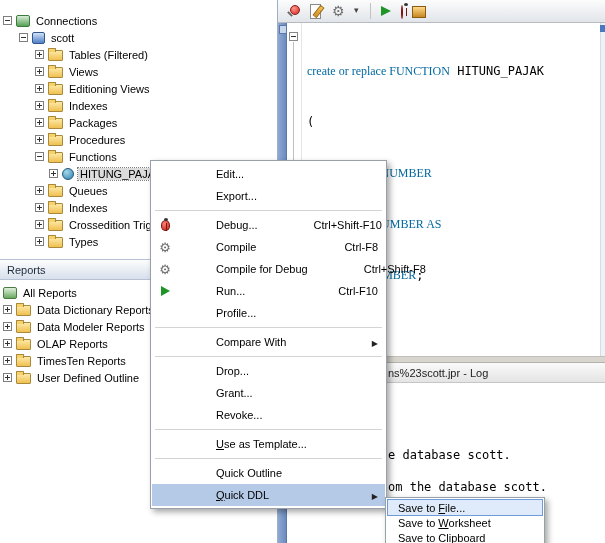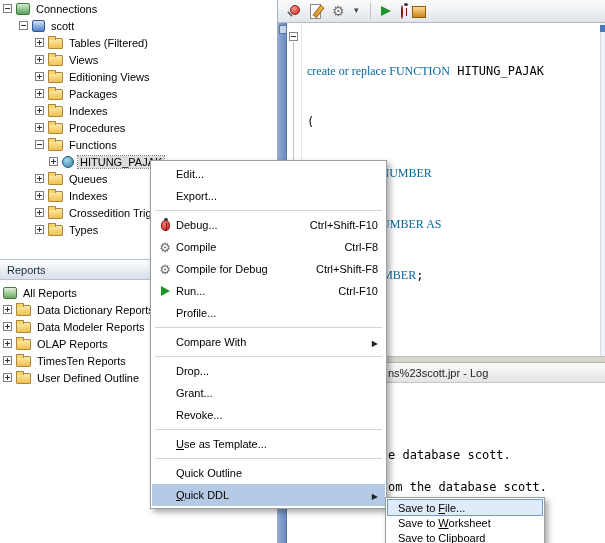--- a/index.html
+++ b/index.html
@@ -2,21 +2,21 @@
 <html><head>
 <meta charset="utf-8">
 <style>
   * { margin:0; padding:0; box-sizing:border-box; }
   html,body { width:605px; height:543px; }
   body { font-family:"Liberation Sans", sans-serif; font-size:11px; color:#000; background:#fff; }
   .app { position:relative; width:605px; height:543px; overflow:hidden; background:#fff; }
 
   
   .left-pane { position:absolute; left:0; top:0; width:278px; height:543px; background:#fff; border-right:1px solid #9fb0c4; }
-  .conn-panel { position:absolute; left:0; top:0; width:100%; height:259px; overflow:hidden; padding-top:0; }
+  .conn-panel { position:absolute; left:0; top:0; width:100%; height:259px; overflow:hidden; padding-top:12px; }
   .trow { display:flex; align-items:center; height:17px; white-space:nowrap; cursor:default; }
   .ind0 { padding-left:3px; } .ind1 { padding-left:19px; } .ind2 { padding-left:35px; } .ind3 { padding-left:49px; }
   .tlabel { padding:0 2px; }
   .sel { background:#dcdcdc; outline:1px dotted #808080; }
 
   .exp { width:9px; height:9px; border:1px solid #7e7e7e; background:#fff; position:relative; flex:none; margin-right:4px; }
   .exp::before { content:""; position:absolute; left:1px; right:1px; top:3px; height:1px; background:#333; }
   .exp.plus::after { content:""; position:absolute; top:1px; bottom:1px; left:3px; width:1px; background:#333; }
 
   .folder { width:15px; height:11px; position:relative; flex:none; margin:2px 4px 0 0; background:linear-gradient(180deg,#fde9a7,#f0c050); border:1px solid #a98a3c; border-radius:1px; }
@@ -62,21 +62,21 @@
 
   .h-splitter { position:absolute; left:9px; top:356px; right:0; height:7px; background:#d8d5ce; border-top:1px solid #c2bfb8; border-bottom:1px solid #b5b2ab; cursor:row-resize; }
   .log { position:absolute; left:9px; top:363px; right:0; bottom:0; background:#fff; }
   .log-header { position:absolute; left:0; top:0; right:0; height:20px; background:linear-gradient(#fafafa,#e4e4e4); border-bottom:1px solid #c6c6c6; display:flex; align-items:center; }
   .log-title { margin-left:101px; white-space:nowrap; color:#222; }
   .log-line { position:absolute; left:101px; font-family:"DejaVu Sans Mono", monospace; font-size:12px; white-space:pre; }
   .ll1 { top:85px; } .ll2 { top:117px; }
 
   
   .menu { position:absolute; left:150px; top:160px; width:237px; background:#fff; border:1px solid #98a0a8; box-shadow:3px 3px 6px rgba(0,0,0,0.35); padding:2px 1px; z-index:50; }
-  .mi { height:22px; display:flex; align-items:center; padding:0 7px 0 2px; cursor:pointer; white-space:nowrap; }
+  .mi { height:22px; display:flex; align-items:center; padding:0 7px 0 2px; cursor:pointer; white-space:nowrap;gap:40px; }
   .mi .mic { width:22px; flex:none; display:flex; align-items:center; justify-content:center; position:relative; height:16px; }
   .mi .msc { margin-left:auto; padding-left:16px; }
   .mi .arrow { margin-left:auto; }
   .arrow::before { content:"\25B6"; font-size:8px; color:#222; }
   .mi.hl { background:#b5cae6; }
   .msep { height:1px; background:#d4d4d4; margin:3px 3px; }
   .mn { text-decoration:underline; }
   .mplay { width:0; height:0; border-left:9px solid #1f9427; border-top:5px solid transparent; border-bottom:5px solid transparent; }
   .mgear::before { content:"\2699"; font-size:13px; color:#6f6f6f; }
   .mbug { width:9px; height:11px; }
@@ -115,26 +115,26 @@
         <span class="tlabel">Views</span>
       </div>
       <div class="trow ind2">
         <span class="exp plus"></span>
         <span class="folder"></span>
         <span class="tlabel">Editioning Views</span>
       </div>
       <div class="trow ind2">
         <span class="exp plus"></span>
         <span class="folder"></span>
+        <span class="tlabel">Indexes</span>
+      </div>
+      <div class="trow ind2">
+        <span class="exp plus"></span>
+        <span class="folder"></span>
         <span class="tlabel">Packages</span>
-      </div>
-      <div class="trow ind2">
-        <span class="exp plus"></span>
-        <span class="folder"></span>
-        <span class="tlabel">Indexes</span>
       </div>
       <div class="trow ind2">
         <span class="exp plus"></span>
         <span class="folder"></span>
         <span class="tlabel">Procedures</span>
       </div>
       <div class="trow ind2">
         <span class="exp minus"></span>
         <span class="folder"></span>
         <span class="tlabel">Functions</span>

